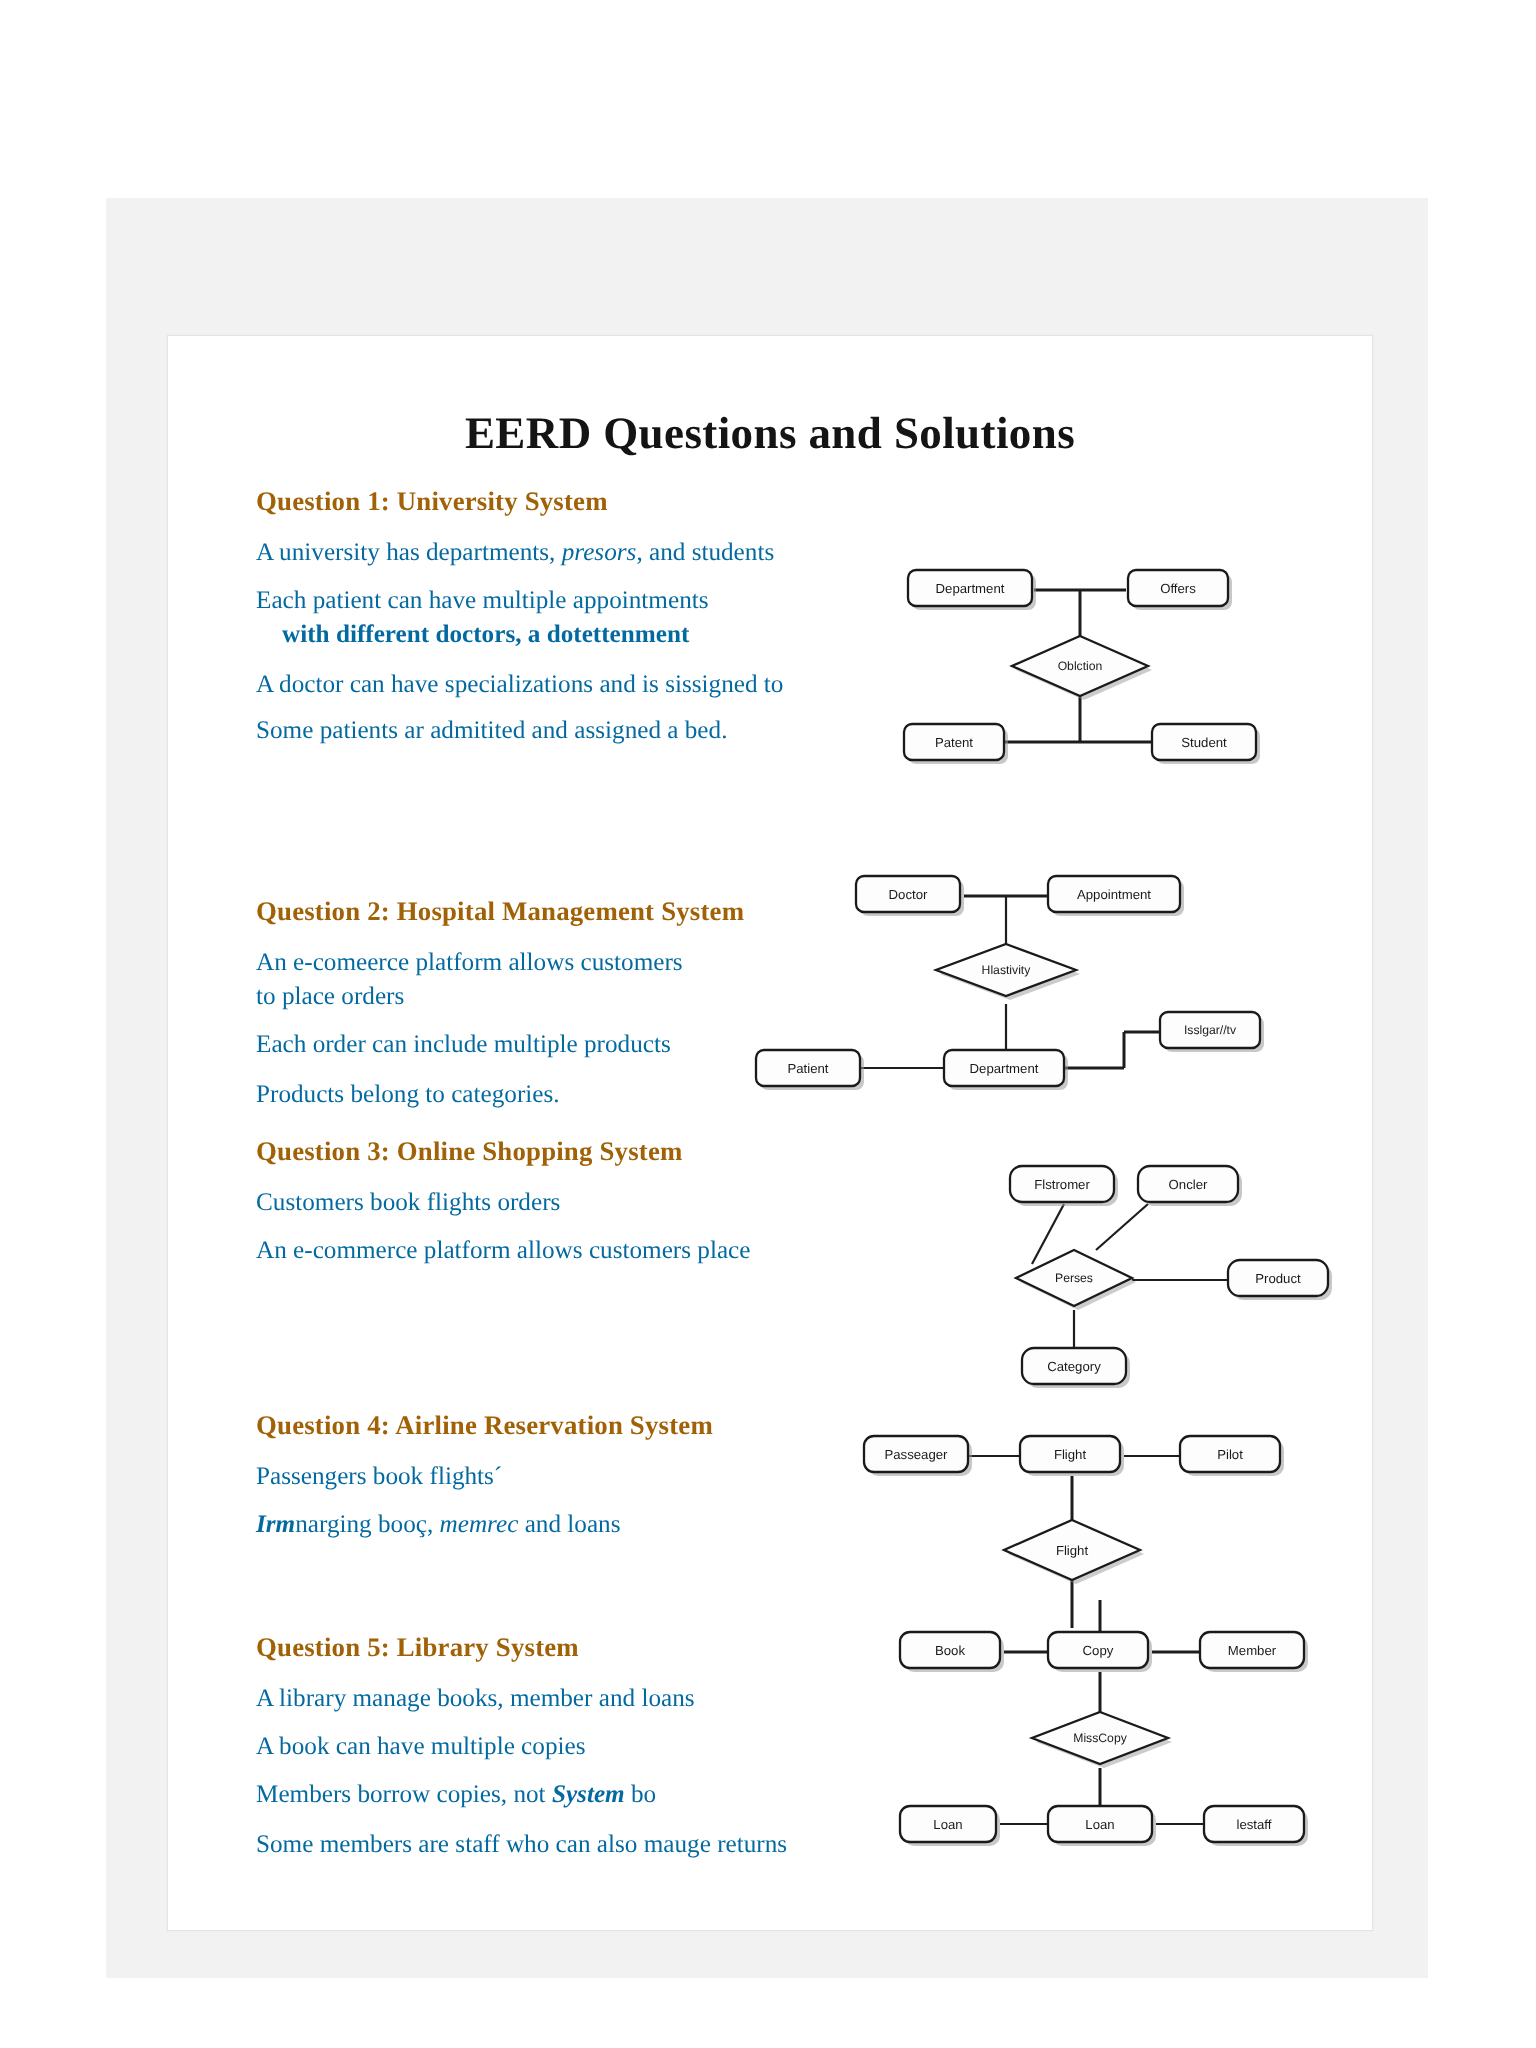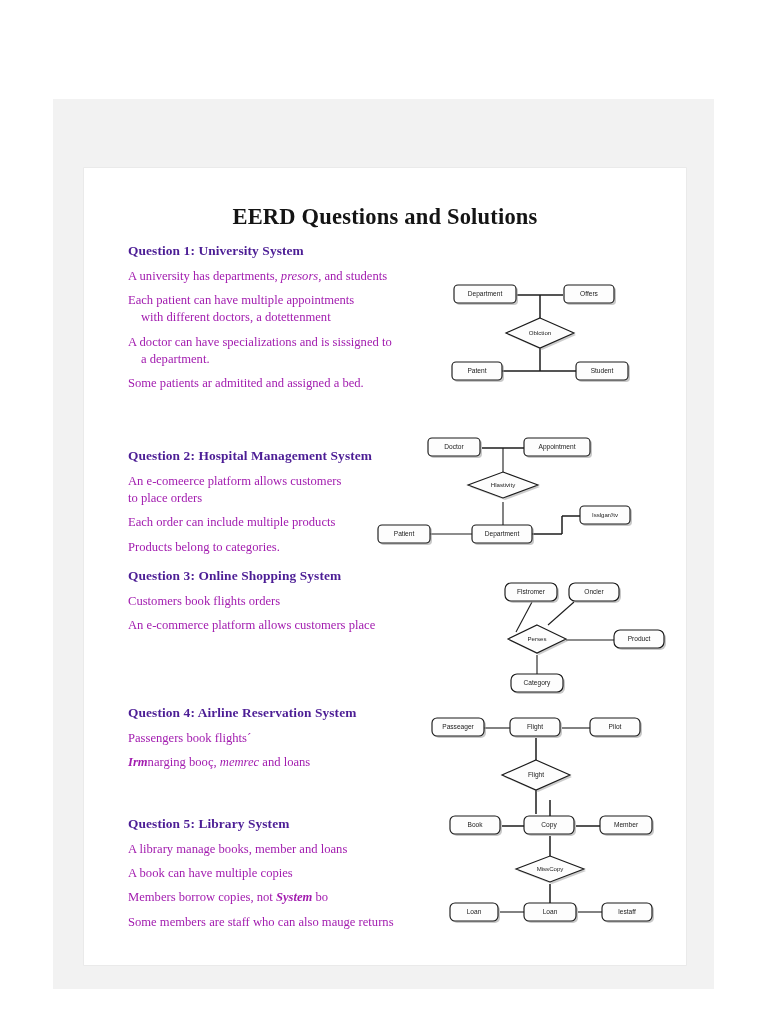--- a/index.html
+++ b/index.html
@@ -57,31 +57,31 @@
     font-size: 22.5px;
     font-weight: bold;
     letter-spacing: 0.2px;
     color: #141414;
   }
 
   .qblock { position: absolute; left: 44px; width: 320px; }
   .qheading {
     font-size: 13.4px;
     font-weight: bold;
-    color: #4c1d95;
+    color: #a16207;
     margin: 0 0 9px 0;
     letter-spacing: 0.1px;
   }
   .qline {
     font-size: 12.6px;
-    color: #a21caf;
+    color: #0369a1;
     line-height: 1.29;
     margin: 0 0 8px 0;
   }
-  .qline.indented { padding-left: 13px; margin-top: -6px; }
+  .qline.indented { padding-left: 13px; margin-top: -6px; font-weight: bold; }
   .qline.tight { margin-bottom: 7px; }
   .it { font-style: italic; }
   .bi { font-style: italic; font-weight: bold; }
 
   
   .erd {
     position: absolute;
     pointer-events: none;
   }
   .erd svg { display: block; overflow: visible; }
@@ -128,21 +128,20 @@
     <div id="page-inner">
 
       <div class="doc-title">EERD Questions and Solutions</div>
 
       <div class="qblock" style="top:75px;">
         <div class="qheading">Question 1: University System</div>
         <div class="qline">A university has departments, <span class="it">presors</span>, and students</div>
         <div class="qline tight">Each patient can have multiple appointments</div>
         <div class="qline indented">with different doctors, a dotettenment</div>
         <div class="qline tight">A doctor can have specializations and is sissigned to</div>
-        <div class="qline indented">a department.</div>
         <div class="qline">Some patients ar admitited and assigned a bed.</div>
       </div>
 
       <div class="erd" style="left:356px; top:105px;">
         <svg width="200" height="120" viewBox="0 0 200 120">
           <line class="er-link" x1="77" y1="22" x2="123" y2="22"></line>
           <line class="er-link" x1="100" y1="22" x2="100" y2="45"></line>
           <line class="er-link" x1="100" y1="75" x2="100" y2="98"></line>
           <line class="er-link" x1="40" y1="98" x2="160" y2="98"></line>
 

